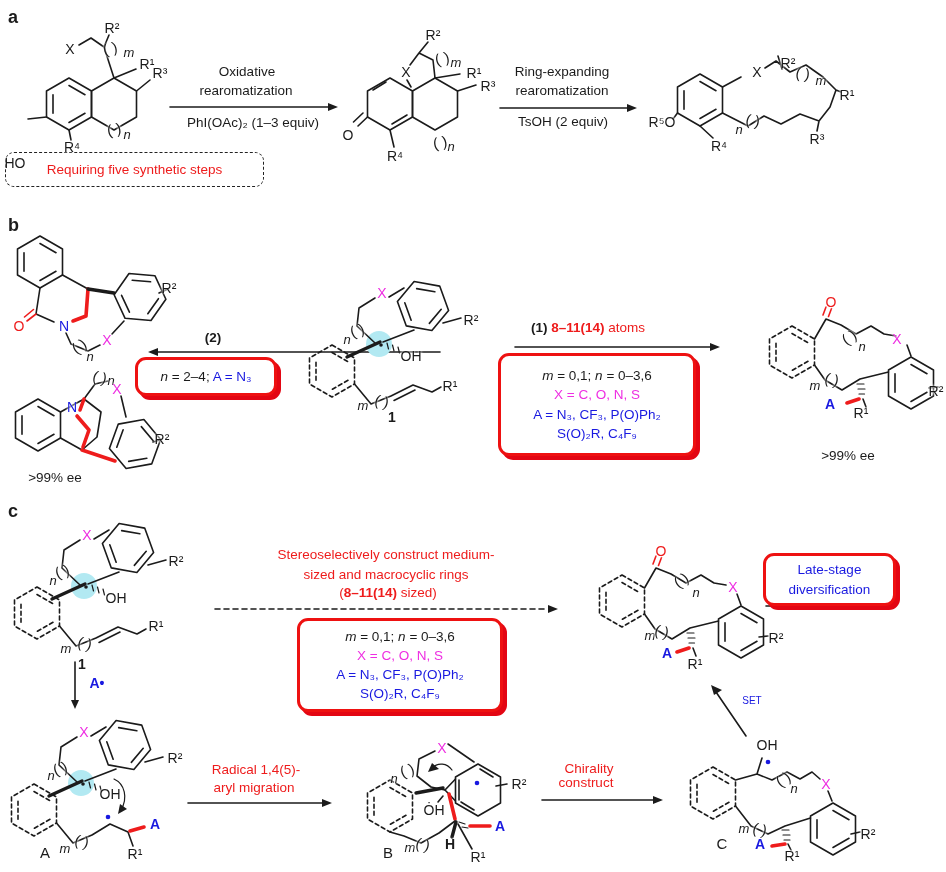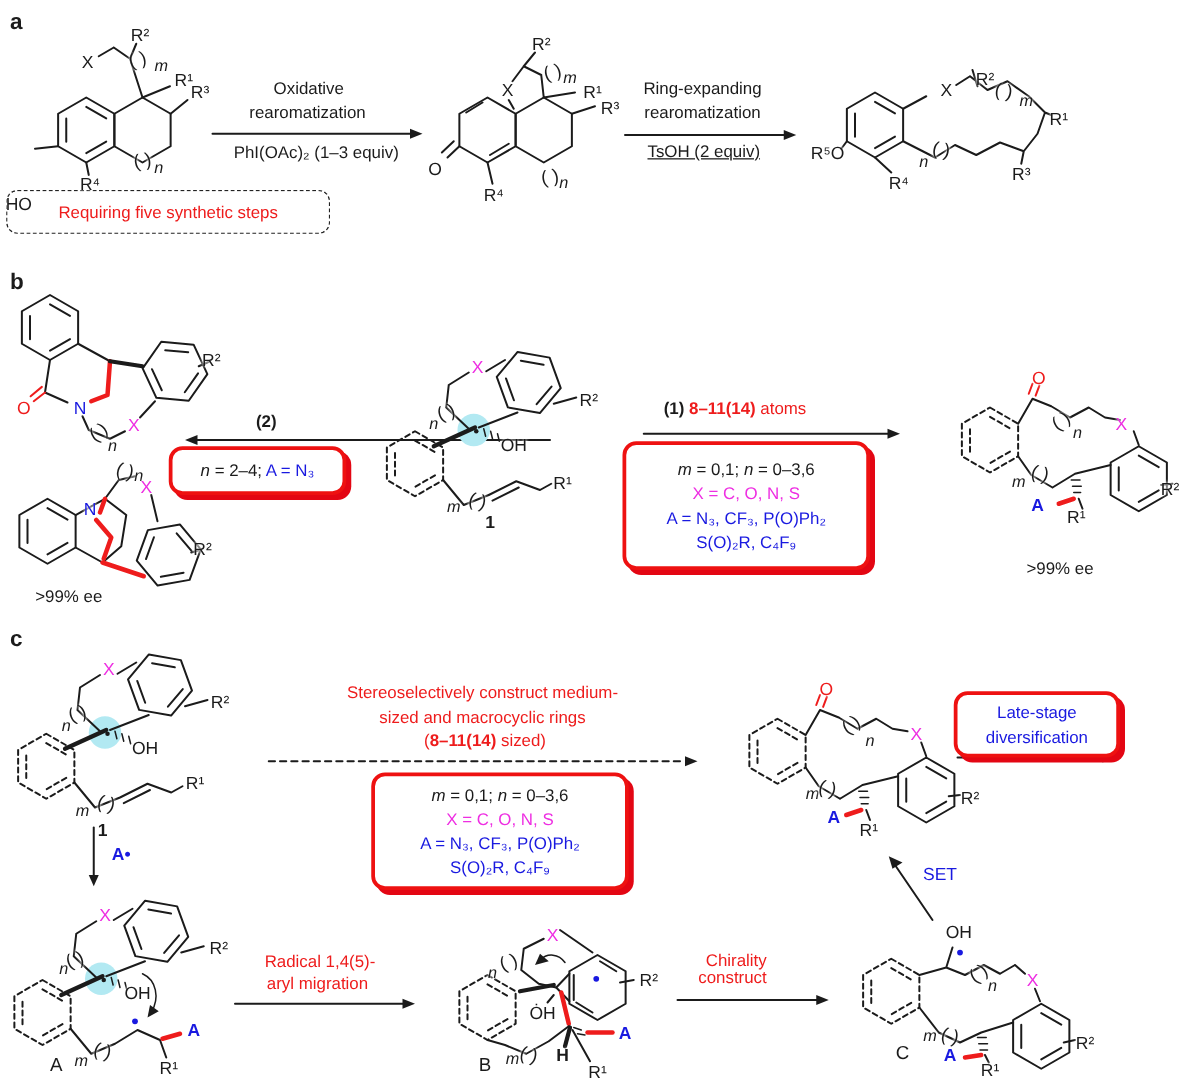--- a/index.html
+++ b/index.html
@@ -201,21 +201,21 @@
 
   <div class="t panel-letter" style="left:8px;top:8px;">a</div>
   <div class="t panel-letter" style="left:8px;top:216px;">b</div>
   <div class="t panel-letter" style="left:8px;top:502px;">c</div>
 
   <div class="t" style="left:247px;top:72px;">Oxidative</div>
   <div class="t" style="left:246px;top:91px;">rearomatization</div>
   <div class="t" style="left:253px;top:123px;">PhI(OAc)₂ (1–3 equiv)</div>
   <div class="t" style="left:562px;top:72px;">Ring-expanding</div>
   <div class="t" style="left:562px;top:91px;">rearomatization</div>
-  <div class="t" style="left:563px;top:122px;text-decoration:underline;">TsOH (2 equiv)</div>
+  <div class="t" style="left:563px;top:122px;">TsOH (2 equiv)</div>
   <div class="dashbox" style="left:5px;top:152px;width:257px;height:33px;">
     <span class="red">Requiring five synthetic steps</span>
   </div>
 
   <div class="t bold" style="left:213px;top:338px;">(2)</div>
   <div class="redbox" style="left:135px;top:357px;width:136px;height:33px;">
     <div><span class="it">n</span><span> = 2–4; </span><span class="blue">A = N₃</span></div>
   </div>
   <div class="t" style="left:588px;top:328px;"><span class="bold">(1) </span><span class="red bold">8–11(14)</span><span class="red"> atoms</span></div>
   <div class="redbox" style="left:498px;top:353px;width:192px;height:97px;">
@@ -233,21 +233,21 @@
   <div class="redbox" style="left:297px;top:618px;width:200px;height:88px;">
     <div><span class="it">m</span><span> = 0,1; </span><span class="it">n</span><span> = 0–3,6</span></div>
     <div class="mag">X = C, O, N, S</div>
     <div class="blue">A = N₃, CF₃, P(O)Ph₂</div>
     <div class="blue">S(O)₂R, C₄F₉</div>
   </div>
   <div class="redbox" style="left:763px;top:553px;width:127px;height:47px;">
     <div class="blue">Late-stage</div>
     <div class="blue">diversification</div>
   </div>
-  <div class="t blue" style="left:752px;top:700px;font-size:14px;">SET</div>
+  <div class="t blue" style="left:752px;top:700px;font-size:10px;">SET</div>
   <div class="t red" style="left:256px;top:770px;">Radical 1,4(5)-</div>
   <div class="t red" style="left:254px;top:788px;">aryl migration</div>
   <div class="t red" style="left:589px;top:769px;">Chirality</div>
   <div class="t red" style="left:586px;top:783px;">construct</div>
 
   <div id="labels">
       <div class="al" style="left: 70px; top: 49px; color: rgb(27, 27, 27); transform: translate(-50%, -50%);">X</div>
       <div class="al" style="left: 112px; top: 28px; color: rgb(27, 27, 27); transform: translate(-50%, -50%);">R²</div>
       <div class="al" style="left: 129px; top: 52px; color: rgb(27, 27, 27); font-size: 13px; font-style: italic; transform: translate(-50%, -50%);">m</div>
       <div class="al" style="left: 147px; top: 64px; color: rgb(27, 27, 27); transform: translate(-50%, -50%);">R¹</div>

